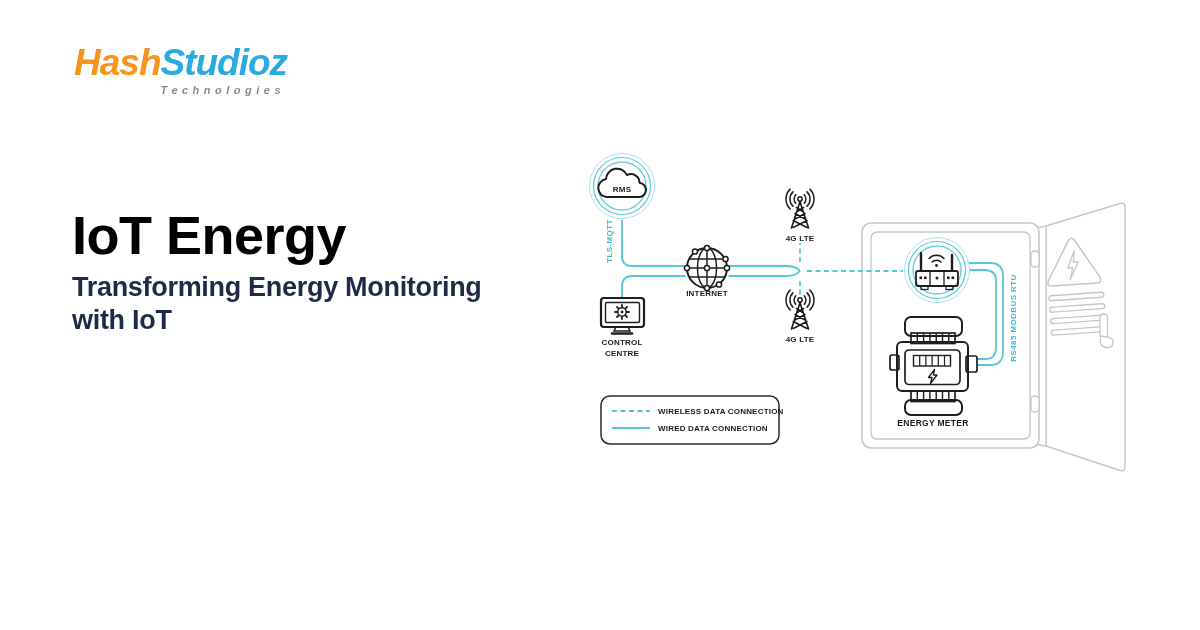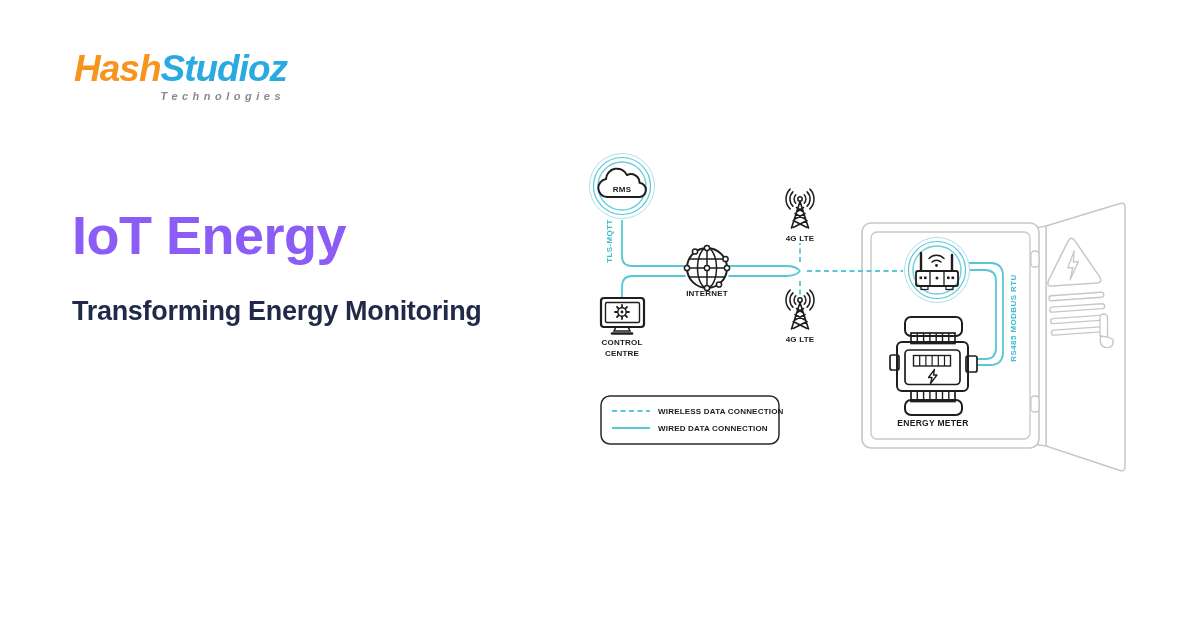--- a/index.html
+++ b/index.html
@@ -1,32 +1,32 @@
 <!DOCTYPE html>
 <html><head>
 <meta charset="utf-8">
 <style>
   html,body{margin:0;padding:0;}
   body{width:1200px;height:630px;background:#ffffff;position:relative;overflow:hidden;
        font-family:"Liberation Sans",sans-serif;}
   .canvas{position:absolute;inset:0;background:#ffffff;}
 
   
-  .logo{position:absolute;left:74px;top:50px;font-style:italic;line-height:1;}
+  .logo{position:absolute;left:74px;top:44px;font-style:italic;line-height:1;}
   .logo-row{font-size:37px;font-weight:bold;letter-spacing:-1px;white-space:nowrap;}
   .logo-hash{color:#F7941E;}
   .logo-studioz{color:#29ABE2;}
   .logo-tagline{font-size:11px;font-weight:bold;color:#8A8A8A;letter-spacing:4.5px;
                 text-align:right;margin-top:4px;padding-right:2px;}
 
   
   .hero{position:absolute;left:72px;top:204px;}
-  .hero-title{color:#8b5cf6;font-weight:bold;font-size:54px;line-height:63px;letter-spacing:-0.5px;}
+  .hero-title{color:#000000;font-weight:bold;font-size:54px;line-height:63px;letter-spacing:-0.5px;}
   .hero-subtitle{color:#1E2A47;font-weight:bold;font-size:27px;line-height:33px;
-                 letter-spacing:-0.3px;margin-top:28px;}
+                 letter-spacing:-0.3px;margin-top:4px;}
 
   
   .diagram{position:absolute;left:560px;top:140px;width:620px;height:360px;}
   svg text{font-family:"Liberation Sans",sans-serif;font-weight:bold;fill:#1b1b1b;}
   .lbl{font-size:8px;letter-spacing:0.2px;}
   .lbl-teal{font-size:8px;letter-spacing:0.4px;fill:#3FBCCD;}
   .lbl-big{font-size:8.5px;letter-spacing:0.3px;}
   .stroke-dark{stroke:#1e1e1e;fill:none;}
   .stroke-gray{stroke:#C7C7C7;fill:#ffffff;}
   .teal{stroke:#56C7D4;fill:none;stroke-width:1.8;}
@@ -43,20 +43,21 @@
     </div>
     <div class="logo-tagline">Technologies</div>
   </div>
 
   <div class="hero">
     <div class="hero-title">
       <div>IoT Energy</div>
     </div>
     <div class="hero-subtitle">
       <div>Transforming Energy Monitoring</div>
+      <div>with IoT</div>
     </div>
   </div>
 
   <svg class="diagram" viewBox="560 140 620 360">
 
     <g>
       <path class="stroke-gray" stroke-width="1.5" d="M1046,226 L1120,203.5 Q1125,202 1125,207 L1125,467 Q1125,472 1120,470.5 L1046,446 Z"></path>
       <path class="stroke-gray" stroke-width="1.3" d="M1036,228 Q1033.5,228.5 1033.5,231 L1033.5,441 Q1033.5,444 1036,444.5 L1046,446 L1046,226 Z"></path>
       <g transform="rotate(-4 1073 263)">
         <path class="stroke-gray" fill="none" stroke-width="1.5" stroke-linejoin="round" d="M1069.5,241 Q1073,235.5 1076.5,241 L1098.5,278.5 Q1101.5,284.5 1095.5,284.5 L1050.5,284.5 Q1044.5,284.5 1047.5,278.5 Z"></path>

